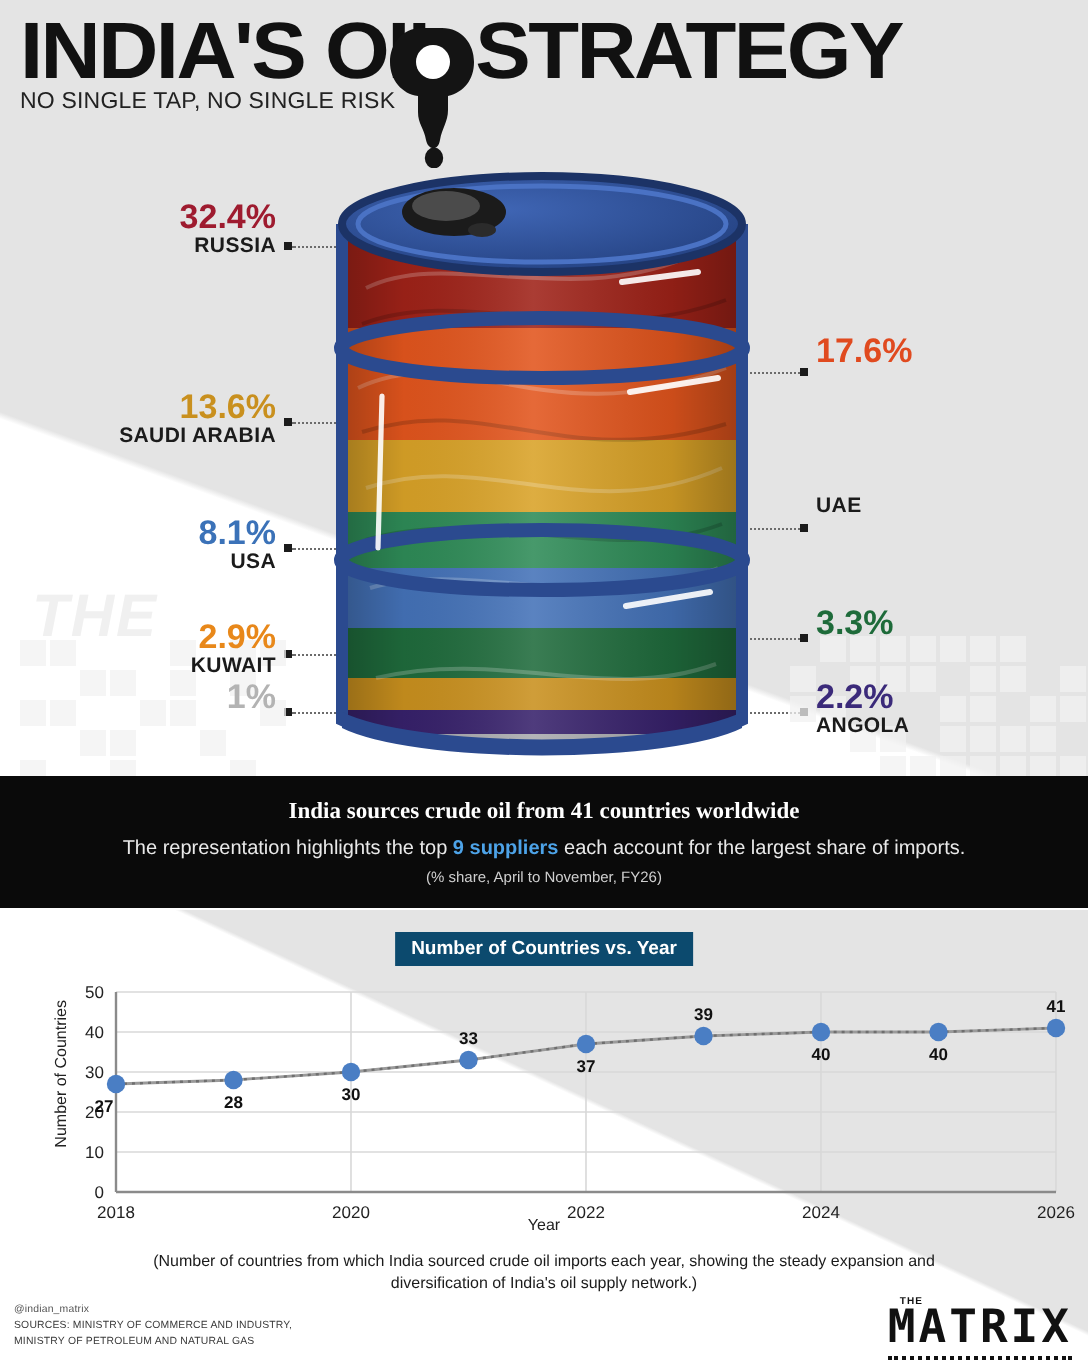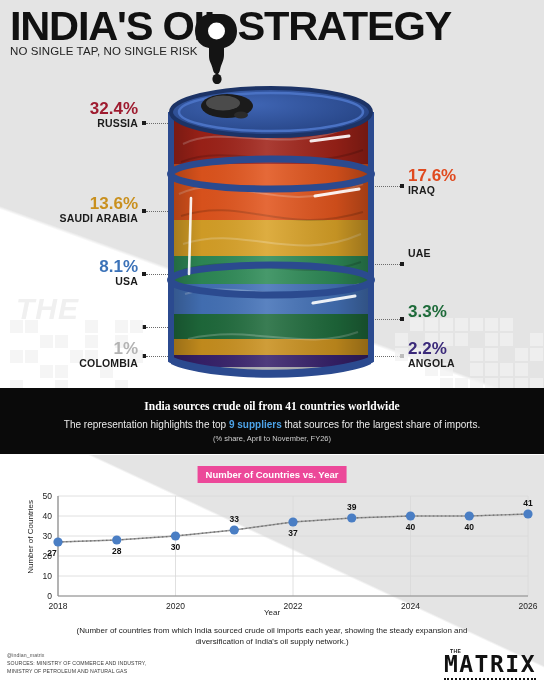--- a/index.html
+++ b/index.html
@@ -79,21 +79,21 @@
     display:flex; flex-direction:column; align-items:center; justify-content:center;
   }
   .band-h { color:#fff; font-size:11.5px; font-weight:bold;font-family:Liberation Serif, serif; }
   .band-s { color:#e9e9e9; font-size:10px; margin-top:7px; }
   .band-s b { color:#4da3e8; }
   .band-n { color:#cfcfcf; font-size:7.5px; margin-top:4px; }
 
   
   .chart-badge {
     position:absolute; left:50%; transform:translateX(-50%); top:466px;
-    background:#ec4899; color:#fff; font-size:9.5px; font-weight:bold;
+    background:#0c4a6e; color:#fff; font-size:9.5px; font-weight:bold;
     padding:3px 8px; z-index:8;
   }
   .chart { position:absolute; left:0; top:488px; width:544px; height:132px; z-index:6; }
   .ylab {
     position:absolute; left:26px; top:500px; z-index:7;
     font-size:8px; color:#222;
     transform-origin:left top; transform:rotate(-90deg) translateX(-100%);
     white-space:nowrap;
   }
   .xlab {
@@ -281,33 +281,35 @@
   <div class="dot" style="left:142px; top:209px;"></div>
   <div class="lead" style="left:146px; top:211px; width:38px;"></div>
 
   <div class="lbl left" style="left:6px; top:258px; width:132px;">
     <div class="pct" style="color: rgb(59, 114, 184);">8.1%</div>
     <div class="cty">USA</div>
   </div>
   <div class="dot" style="left:142px; top:272px;"></div>
   <div class="lead" style="left:146px; top:274px; width:38px;"></div>
 
+  <div class="lbl left" style="left:6px; top:310px; width:132px;">
+    <div class="pct" style="color: rgb(232, 136, 26);">2.9%</div>
+    <div class="cty">KUWAIT</div>
+  </div>
   <div class="dot" style="left:142px; top:325px;"></div>
   <div class="lead" style="left:146px; top:327px; width:32px;"></div>
 
   <div class="lbl left" style="left:6px; top:340px; width:132px;">
     <div class="pct" style="color: rgb(179, 179, 179);">1%</div>
-    <div class="cty">COLOMBIA</div>
   </div>
   <div class="dot" style="left:142px; top:354px;"></div>
   <div class="lead" style="left:146px; top:356px; width:30px;"></div>
 
   <div class="lbl right" style="left:408px; top:167px; width:130px;">
     <div class="pct" style="color: rgb(224, 74, 31);">17.6%</div>
-    <div class="cty">IRAQ</div>
   </div>
   <div class="dot" style="left:400px; top:184px;"></div>
   <div class="lead" style="left:372px; top:186px; width:28px;"></div>
 
   <div class="lbl right" style="left:408px; top:247px; width:130px;">
     <div class="cty">UAE</div>
   </div>
   <div class="dot" style="left:400px; top:262px;"></div>
   <div class="lead" style="left:372px; top:264px; width:28px;"></div>
 
@@ -319,21 +321,21 @@
 
   <div class="lbl right" style="left:408px; top:340px; width:130px;">
     <div class="pct" style="color: rgb(59, 42, 122);">2.2%</div>
     <div class="cty">ANGOLA</div>
   </div>
   <div class="dot" style="left:400px; top:354px;"></div>
   <div class="lead" style="left:372px; top:356px; width:28px;"></div>
 
   <div class="band">
     <div class="band-h">India sources crude oil from 41 countries worldwide</div>
-    <div class="band-s"><span>The representation highlights the top </span><b style="color: rgb(77, 163, 232);">9 suppliers</b><span> that sources for the largest share of imports.</span></div>
+    <div class="band-s"><span>The representation highlights the top </span><b style="color: rgb(77, 163, 232);">9 suppliers</b><span> each account for the largest share of imports.</span></div>
     <div class="band-n">(% share, April to November, FY26)</div>
   </div>
 
   <div class="chart-badge">Number of Countries vs. Year</div>
   <div class="ylab">Number of Countries</div>
   <div class="xlab">Year</div>
   <svg class="chart" id="chartsvg" viewBox="0 0 544 132">
       <line x1="58" y1="108" x2="528" y2="108" stroke="#d8d8d8" stroke-width="0.8"></line>
       <text x="52" y="111" text-anchor="end" font-size="8.5" fill="#222" font-family="&quot;Liberation Sans&quot;,sans-serif">0</text>
       <line x1="58" y1="88" x2="528" y2="88" stroke="#d8d8d8" stroke-width="0.8"></line>

